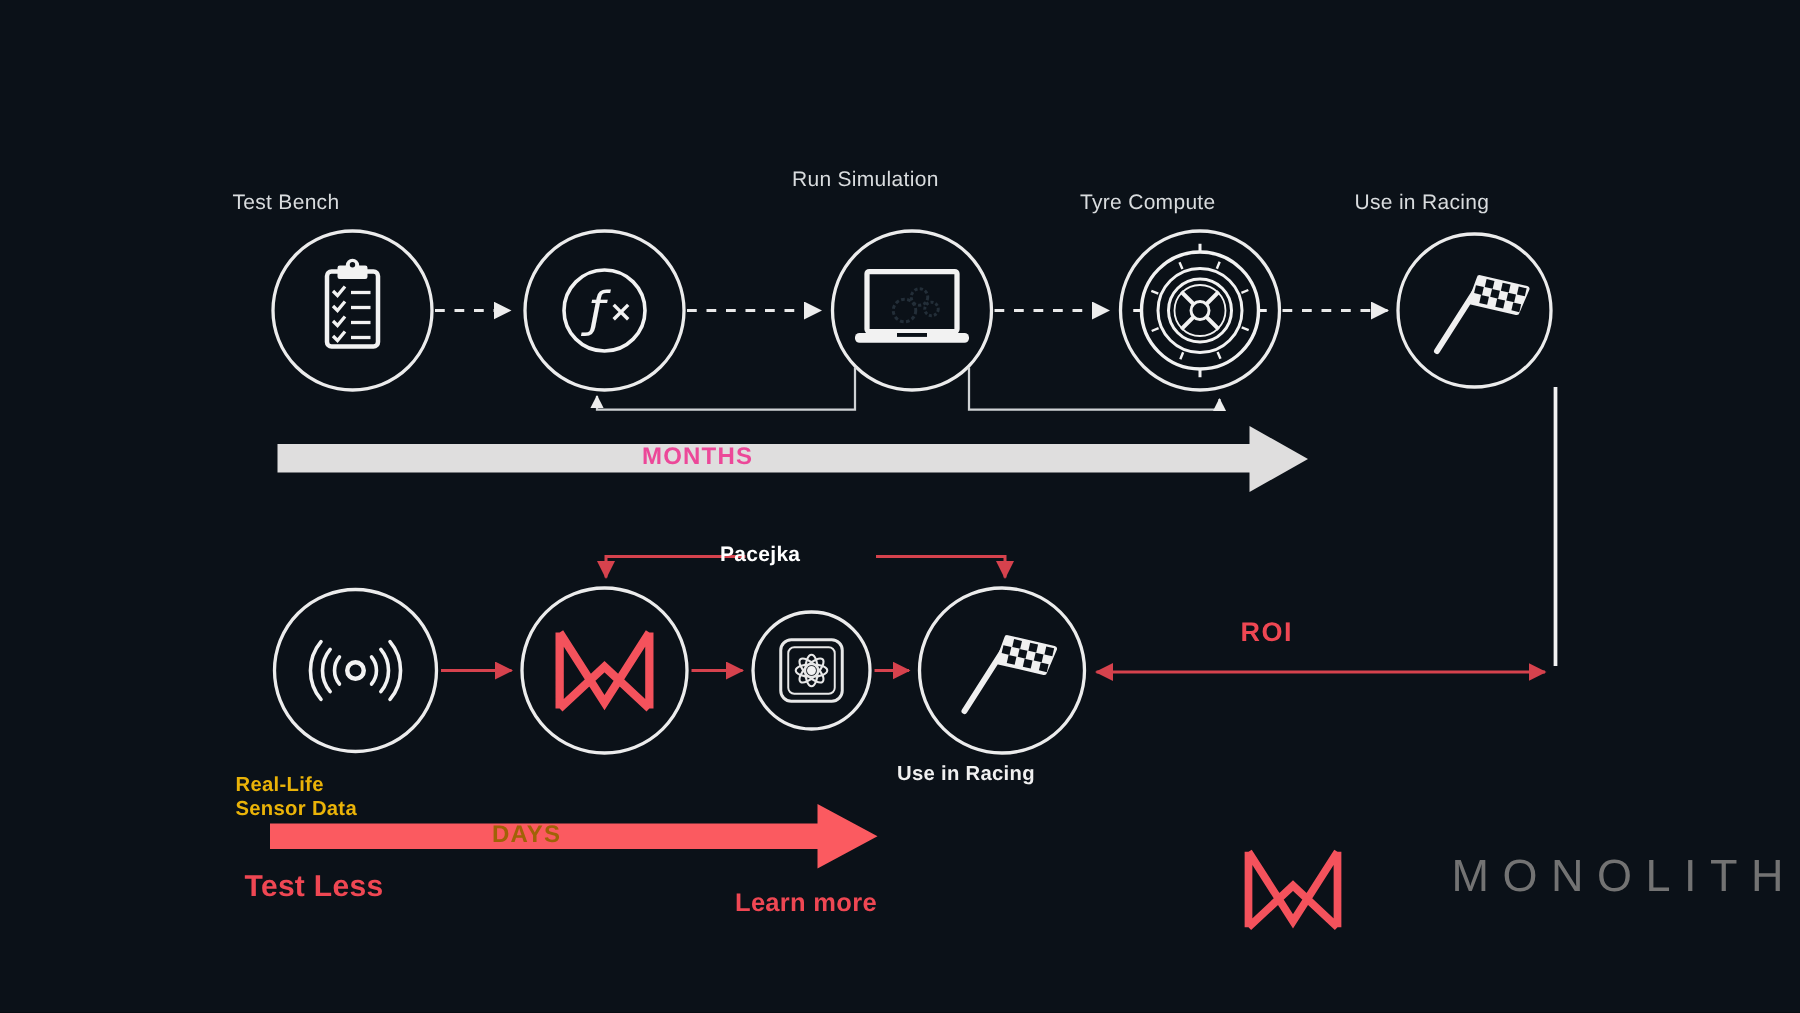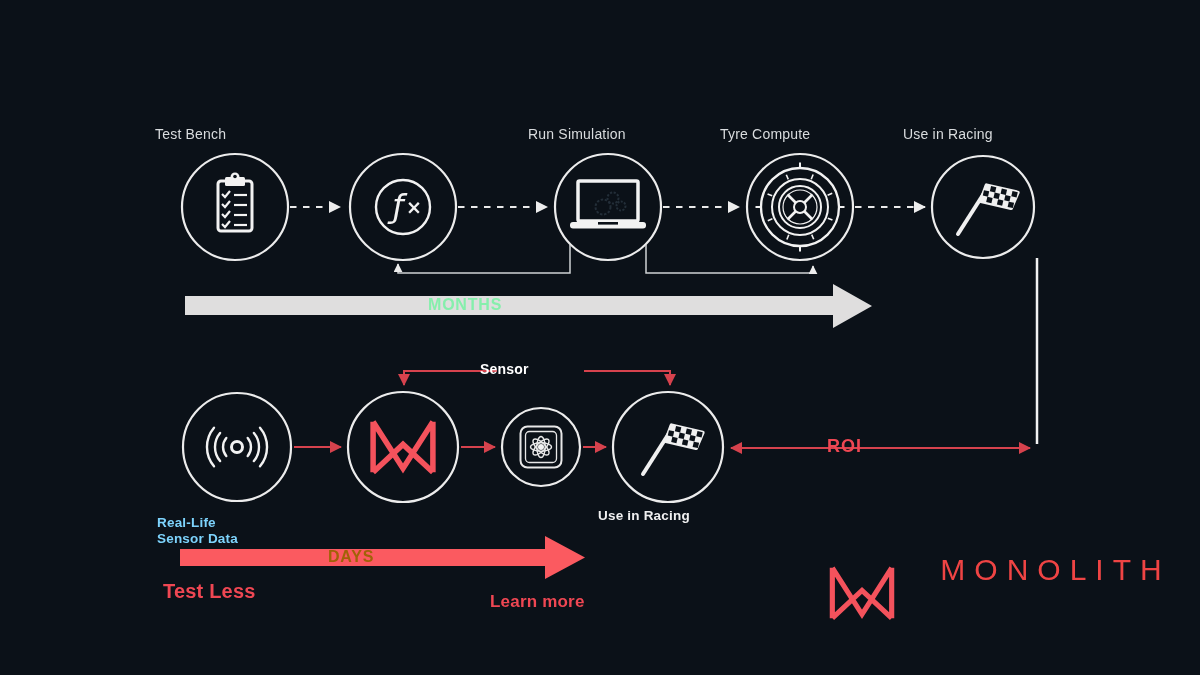--- a/index.html
+++ b/index.html
@@ -9,32 +9,32 @@
     font-family:"Liberation Sans",sans-serif;
   }
   .art{position:absolute;left:0;top:0;}
   .lbl{
     position:absolute;color:#d9dcde;
     font-size:14px;font-weight:500;letter-spacing:.2px;
     white-space:pre-line;line-height:16px;
   }
   .l-testbench{left:155px;top:126px;width:160px;}
   .l-pacejka{left:323px;top:118px;width:160px;}
-  .l-runsim{left:528px;top:126px;width:160px;}
+  .l-runsim{left:528px;top:111px;width:160px;}
   .l-tyre{left:720px;top:126px;width:160px;}
   .l-userace-top{left:903px;top:126px;width:160px;}
-  .l-months{left:428px;top:297px;width:200px;color:#86efac;font-weight:800;font-size:16px;letter-spacing:.8px;}
+  .l-months{left:428px;top:297px;width:200px;color:#ec4899;font-weight:800;font-size:16px;letter-spacing:.8px;}
   .l-compute{left:480px;top:361px;width:120px;color:#ffffff;font-weight:700;}
-  .l-roi{left:827px;top:438px;width:100px;color:#ef4753;font-weight:700;font-size:18px;letter-spacing:1px;}
+  .l-roi{left:827px;top:413px;width:100px;color:#ef4753;font-weight:700;font-size:18px;letter-spacing:1px;}
   .l-userace-bot{left:598px;top:508px;width:140px;color:#f0f0f0;font-weight:700;font-size:13.5px;}
-  .l-sensor{left:157px;top:515px;width:160px;color:#7dd3fc;font-weight:700;font-size:13.5px;}
+  .l-sensor{left:157px;top:515px;width:160px;color:#eab308;font-weight:700;font-size:13.5px;}
   .l-days{left:328px;top:549px;width:120px;color:#a16207;font-weight:800;font-size:16px;letter-spacing:.8px;}
   .l-testless{left:163px;top:583px;width:160px;color:#ef4753;font-weight:700;font-size:20px;}
   .l-learnmore{left:490px;top:594px;width:160px;color:#ef4753;font-weight:700;font-size:17px;}
-  .l-brand{left:913px;top:562px;width:285px;color:#ef4444;font-weight:500;font-size:30px;letter-spacing:9px;text-align:center;}
+  .l-brand{left:913px;top:577px;width:285px;color:#737373;font-weight:500;font-size:30px;letter-spacing:9px;text-align:right;}
 </style>
 </head>
 <body>
 
 <div class="stage">
 
   <svg class="art" width="1200" height="675" viewBox="0 0 1200 675">
     <defs>
       <marker id="aw" markerWidth="8" markerHeight="8" refX="5.5" refY="3" orient="auto" markerUnits="strokeWidth">
         <path d="M0,0 L6,3 L0,6 z" fill="#ededed"></path>
@@ -207,21 +207,21 @@
     <use href="#ic-mlogo" transform="translate(862,593) scale(0.645)" stroke-width="8"></use>
   </svg>
 
   <div class="lbl l-testbench">Test Bench</div>
   <div class="lbl l-runsim">Run Simulation</div>
   <div class="lbl l-tyre">Tyre Compute</div>
   <div class="lbl l-userace-top">Use in Racing</div>
 
   <div class="lbl l-months">MONTHS</div>
 
-  <div class="lbl l-compute">Sensor</div>
+  <div class="lbl l-compute">Pacejka</div>
   <div class="lbl l-roi">ROI</div>
 
   <div class="lbl l-sensor">Real-Life
 Sensor Data</div>
   <div class="lbl l-userace-bot">Use in Racing</div>
 
   <div class="lbl l-days">DAYS</div>
 
   <div class="lbl l-testless">Test Less</div>
   <div class="lbl l-learnmore">Learn more</div>

